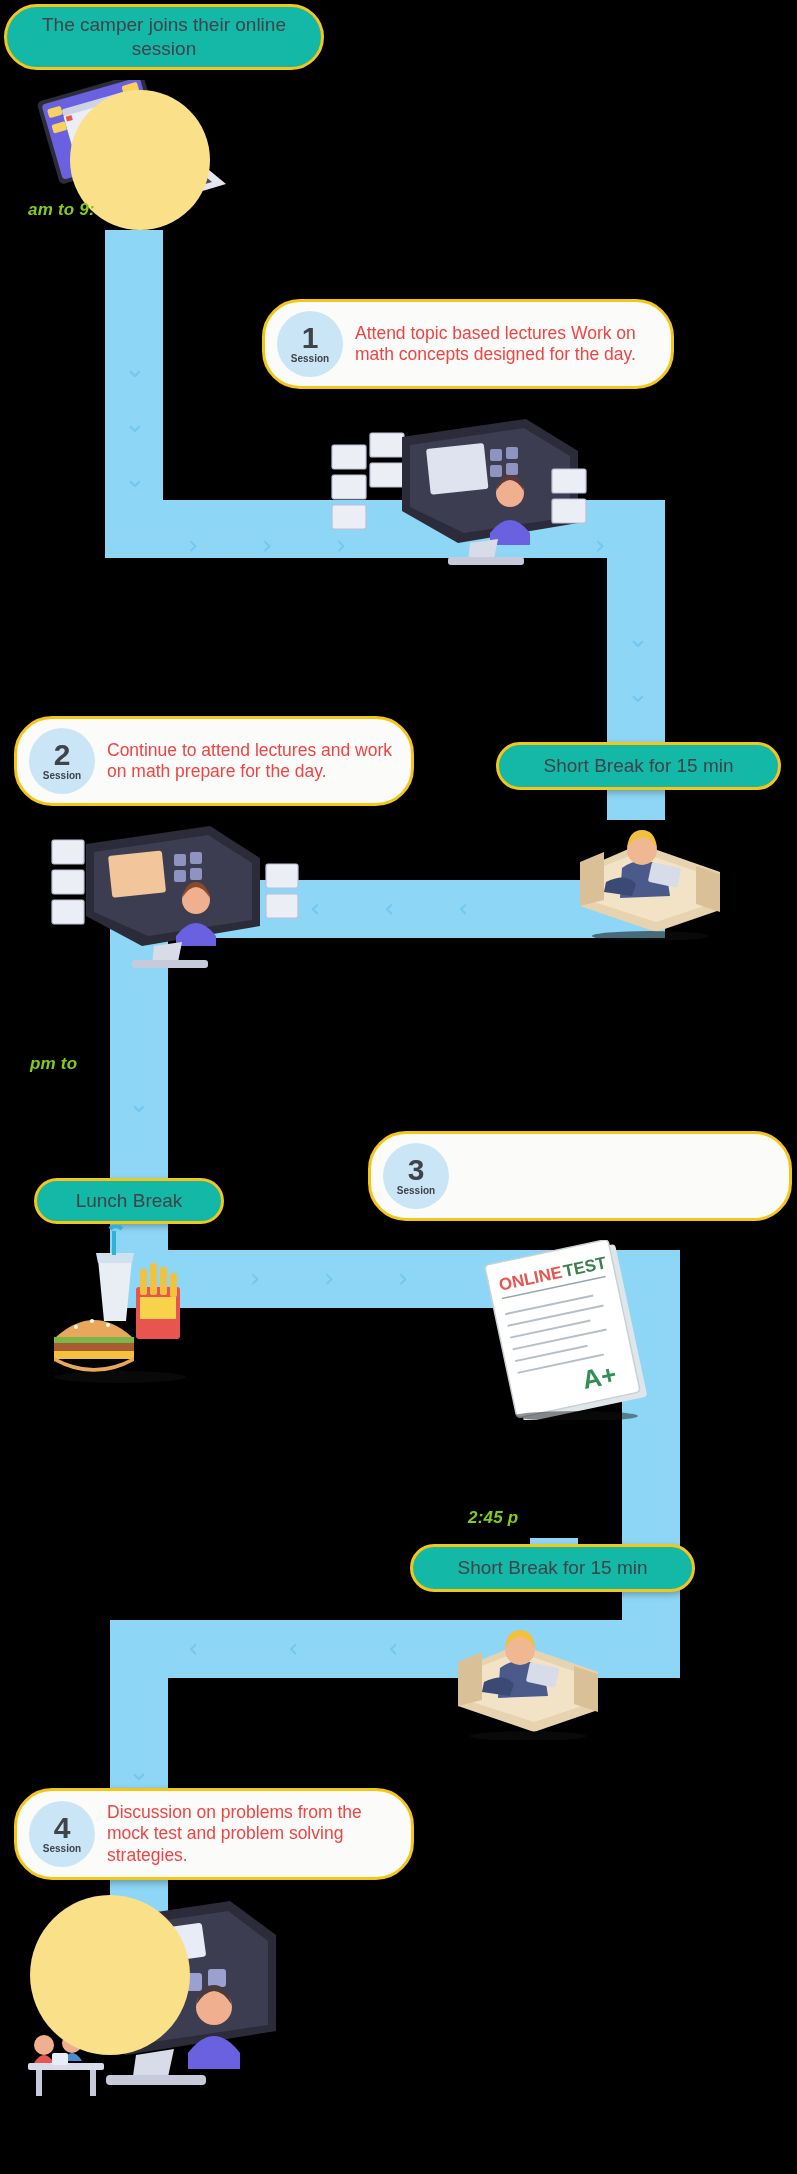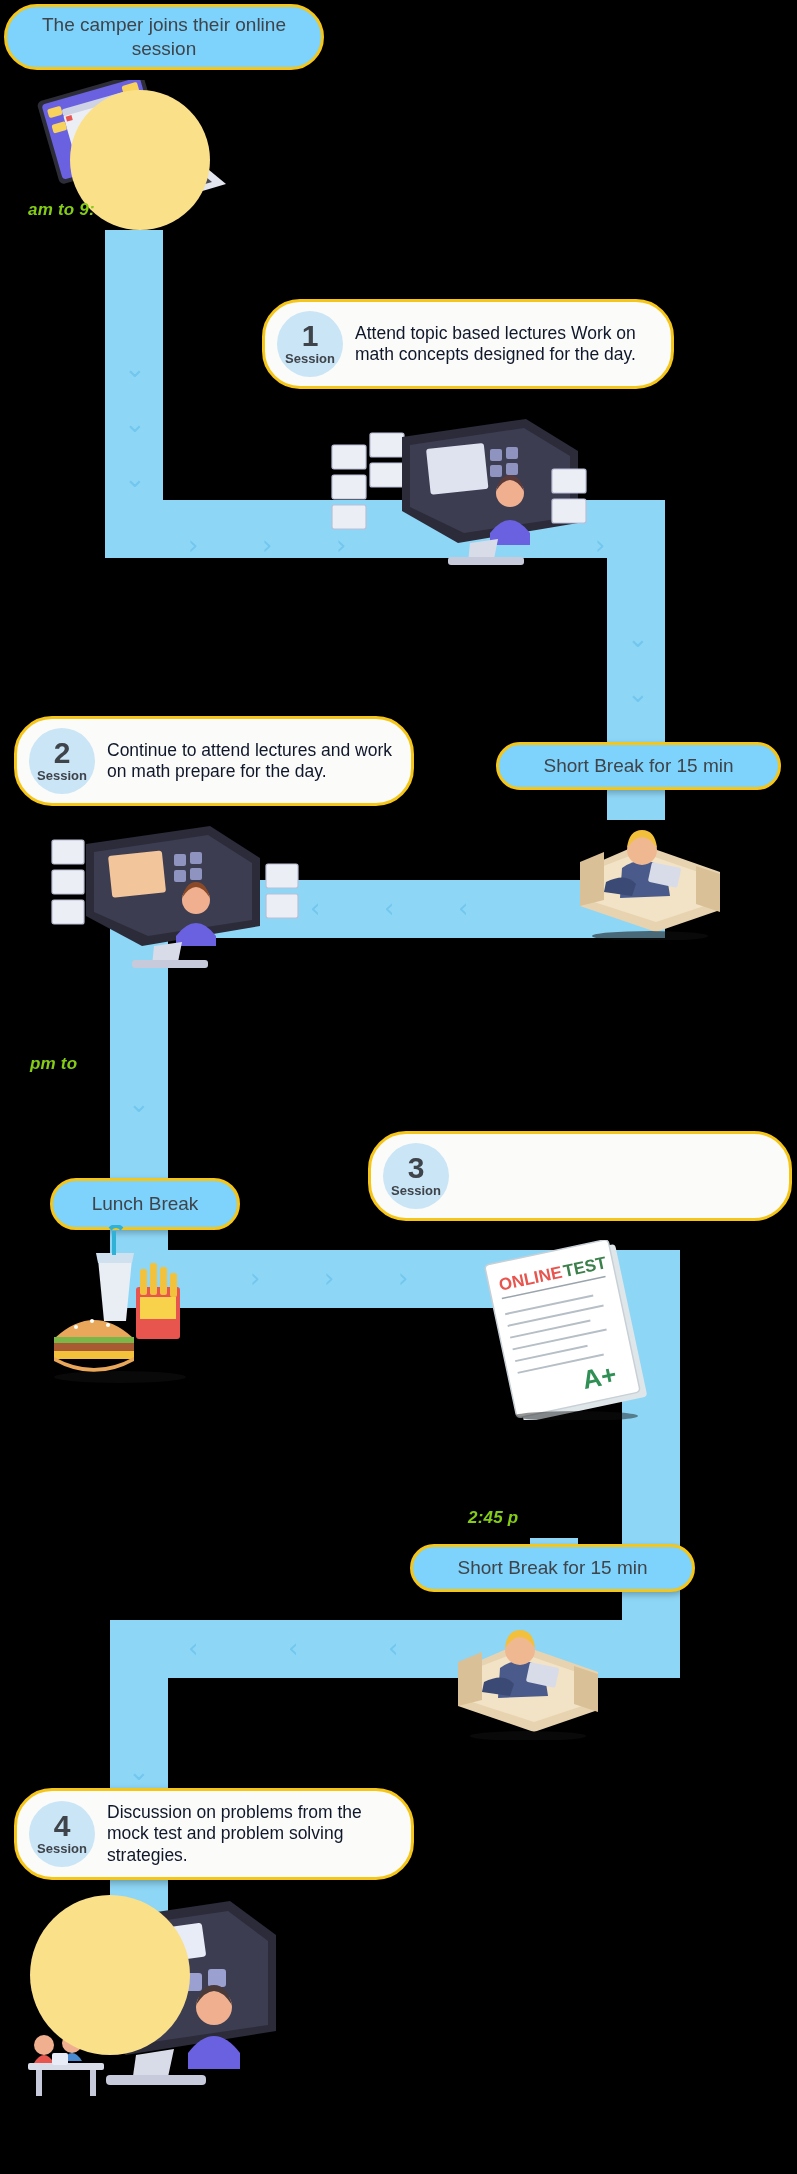--- a/index.html
+++ b/index.html
@@ -35,21 +35,21 @@
     font-size: 26px;
     line-height: 1;
     font-family: "DejaVu Sans", sans-serif;
     user-select: none;
   }
   .chev.down { transform: rotate(0deg); }
 
   
   .pill {
     position: absolute;
-    background: #7dd3fc;
+    background: #14b8a6;
     border: 3px solid #f5c518;
     border-radius: 40px;
     box-shadow: 0 3px 6px rgba(0,0,0,0.25);
     display: flex;
     align-items: center;
     padding: 8px 20px;
     color: #3b3f46;
   }
   .pill-title {
     font-size: 19px;
@@ -89,30 +89,30 @@
     justify-content: center;
     color: #3f434a;
   }
   .session-num {
     font-size: 30px;
     font-weight: bold;
     line-height: 0.95;
     color: #3f434a;
   }
   .session-word {
-    font-size: 13px;
+    font-size: 10px;
     font-weight: bold;
     line-height: 1.1;
     margin-top: 1px;
     color: #3f434a;
   }
   .session-text {
     font-size: 17.5px;
     line-height: 1.22;
-    color: #0f172a;
+    color: #ef4444;
   }
 
   
   .time-label {
     position: absolute;
     font-size: 17px;
     font-style: italic;
     font-weight: bold;
     color: #2b2b30;
     white-space: nowrap;
@@ -326,21 +326,21 @@
       <path d="M126 116 q20 -26 40 0 l0 10 l-40 0z" fill="#6a61e0"></path>
       <path d="M104 126 L132 122 L128 142 L102 146 Z" fill="#d8dbe8"></path>
       <rect x="82" y="140" width="76" height="8" rx="3" fill="#c6cada"></rect>
     </svg>
   </div>
 
   <div class="time-label" style="left:30px; top:1018px;margin-top:36px;">
     <span class="vis">pm to</span>
   </div>
 
-  <div class="pill" style="left:50px; top:1178px; width:190px; height:52px;align-items:center;">
+  <div class="pill" style="left:34px; top:1178px; width:190px; height:46px;align-items:center;">
     <div class="pill-simple">Lunch Break</div>
   </div>
 
   <div class="illus" style="left:40px; top:1225px;">
     <svg width="170" height="160" viewBox="0 0 170 160">
 
       <path d="M58 34 L92 34 L86 96 L64 96 Z" fill="#e8eef4"></path>
       <path d="M56 28 L94 28 L92 38 L58 38 Z" fill="#cfe0ee"></path>
       <rect x="72" y="6" width="4" height="24" fill="#2fb2d6"></rect>
       <path d="M70 4 q6 -6 12 0" stroke="#2fb2d6" stroke-width="4" fill="none"></path>

